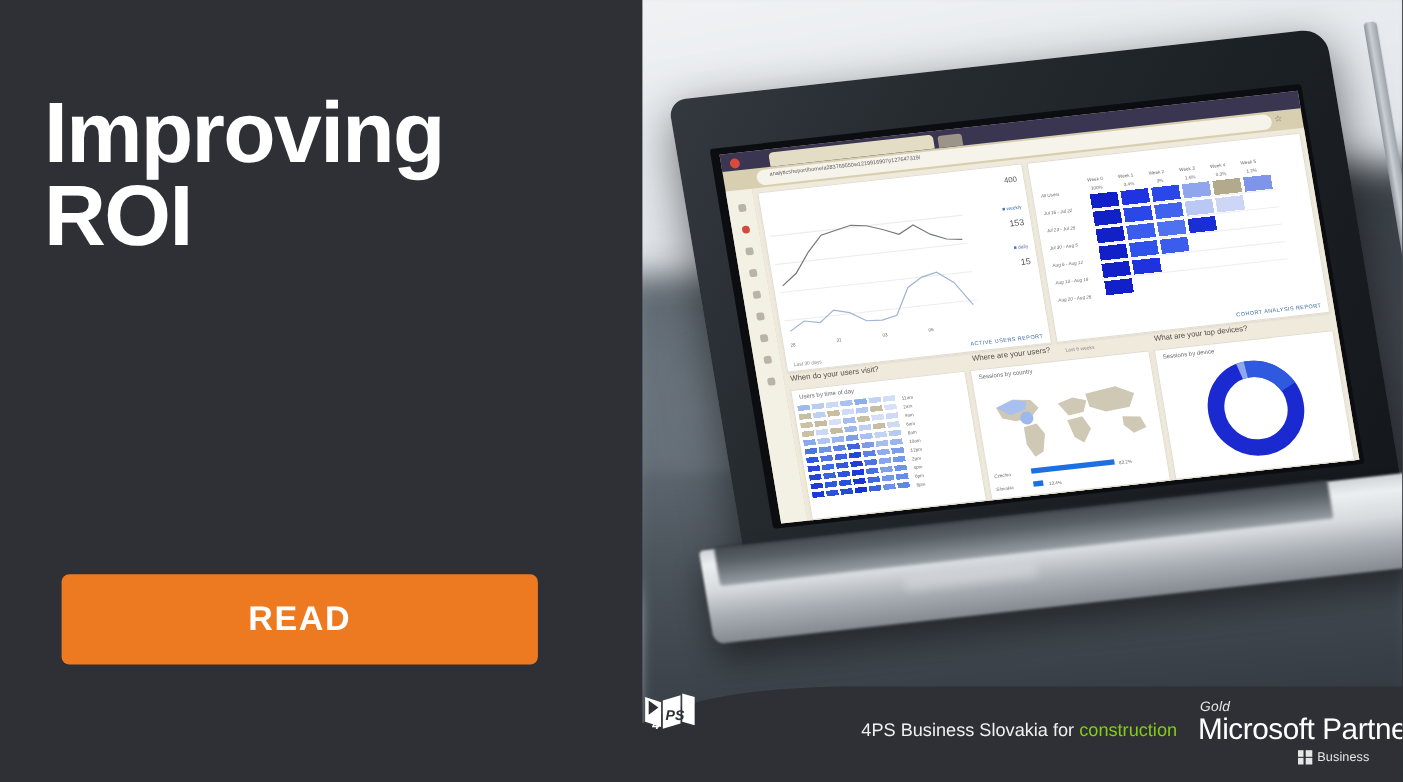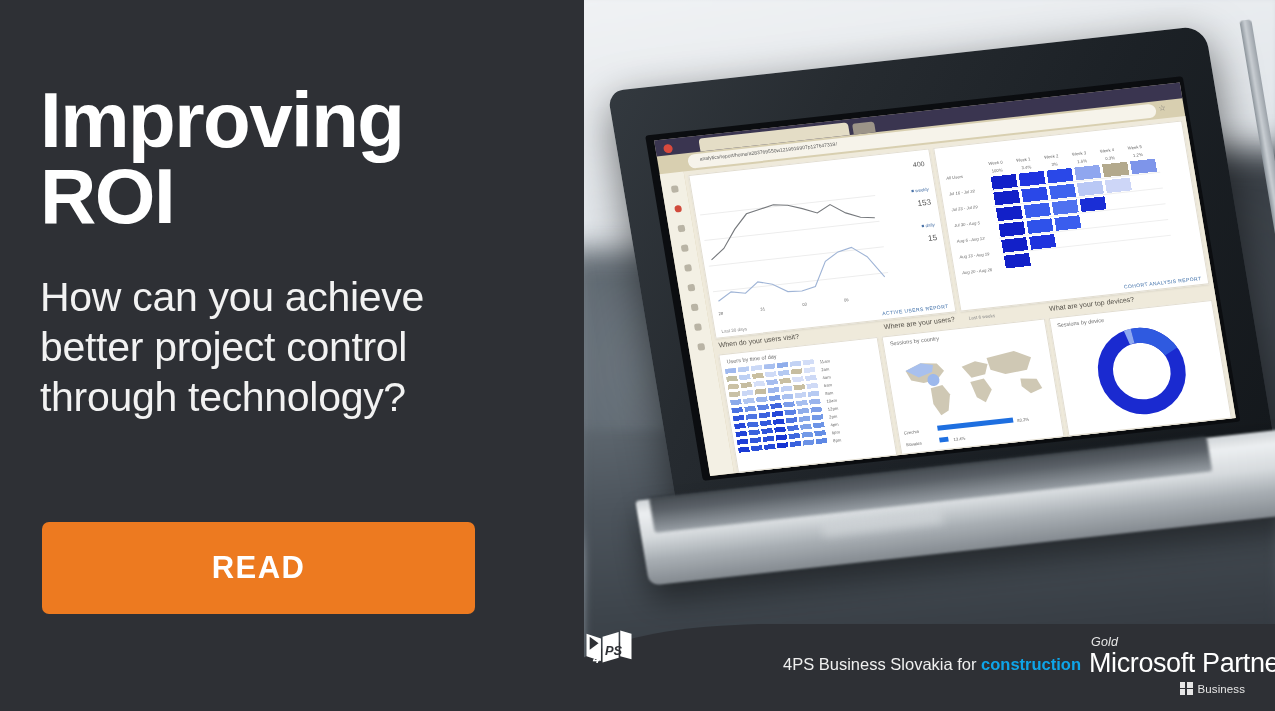--- a/index.html
+++ b/index.html
@@ -25,22 +25,22 @@
     font-family:"Liberation Sans", sans-serif;
   }
   #headline .hl-line { display:block; }
   #subhead {
     position:absolute; left:40px; top:272px; width:500px;
     color:#f2f2f2; font-size:41px; font-weight:400;
     line-height:1.22; letter-spacing:-0.3px;
   }
   #subhead .sh-line { display:block; }
   #read-button {
-    position:absolute; left:42px; top:522px;
-    width:433px; height:92px; border-radius:7px;
+    position:absolute; left:56px; top:522px;
+    width:433px; height:82px; border-radius:7px;
     background:#ed7a20; border:none; cursor:pointer;
     display:flex; align-items:center; justify-content:center;
   }
   #read-button .btn-label {
     color:#ffffff; font-size:31px; font-weight:bold; letter-spacing:1.4px;
     font-family:"Liberation Sans", sans-serif;
   }
 
   
   #photo-panel {
@@ -199,21 +199,21 @@
     position:absolute; left:583px; top:624px; width:692px; height:87px;
     pointer-events:auto;
   }
   #brand-logo {
     position:absolute; left:120px; top:18px; width:52px; height:45px;
   }
   #brand-text {
     position:absolute; left:200px; top:31px;
     color:#f0f0f0; font-size:16.5px; font-weight:400; white-space:nowrap;
   }
-  #brand-text b { font-weight:bold; color:#0ea5e9; }
+  #brand-text b { font-weight:normal; color:#84cc16; }
   #ms-partner {
     position:absolute; right:8px; top:6px; width:190px; text-align:left;
   }
   #ms-gold {
     position:absolute; left:14px; top:5px;
     color:#e8e8e8; font-size:12.5px; letter-spacing:.2px;font-style:italic;
   }
   #ms-partner-title {
     position:absolute; left:12px; top:18px;
     color:#ffffff; font-size:27px; font-weight:400; letter-spacing:-.4px;
@@ -494,25 +494,20 @@
     </div>
   </div>
 
   <div id="left-panel">
 
     <div id="headline">
       <span class="hl-line">Improving</span>
       <span class="hl-line">ROI</span>
     </div>
 
-    <div id="subhead">
-      <span class="sh-line">How can you achieve</span>
-      <span class="sh-line">better project control</span>
-      <span class="sh-line">through technology?</span>
-    </div>
 
     <button id="read-button">
       <span class="btn-label">READ</span>
     </button>
   </div>
 
   <div id="footer">
     <svg width="1275" height="711" viewBox="0 0 1275 711">
       <path d="M583 711 L583 658 C 620 636 680 626 760 624 L1275 624 L1275 711 Z" fill="#2e3035"></path>
     </svg>

